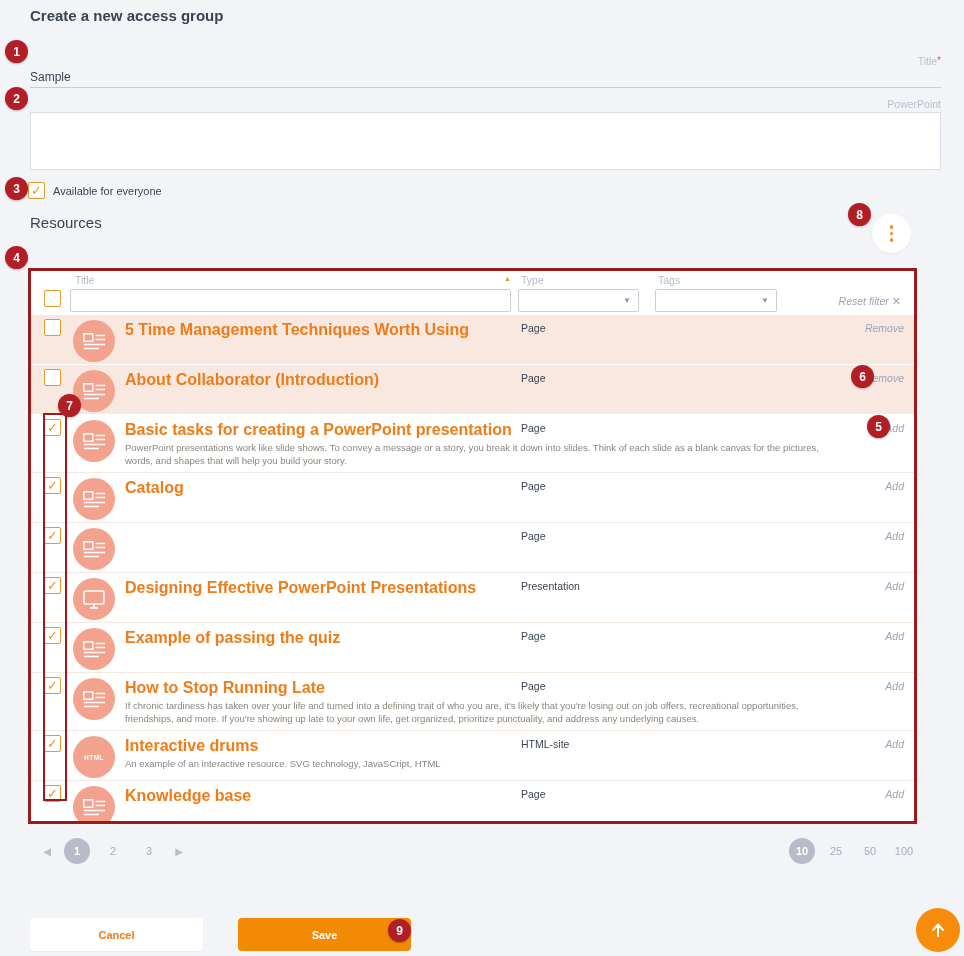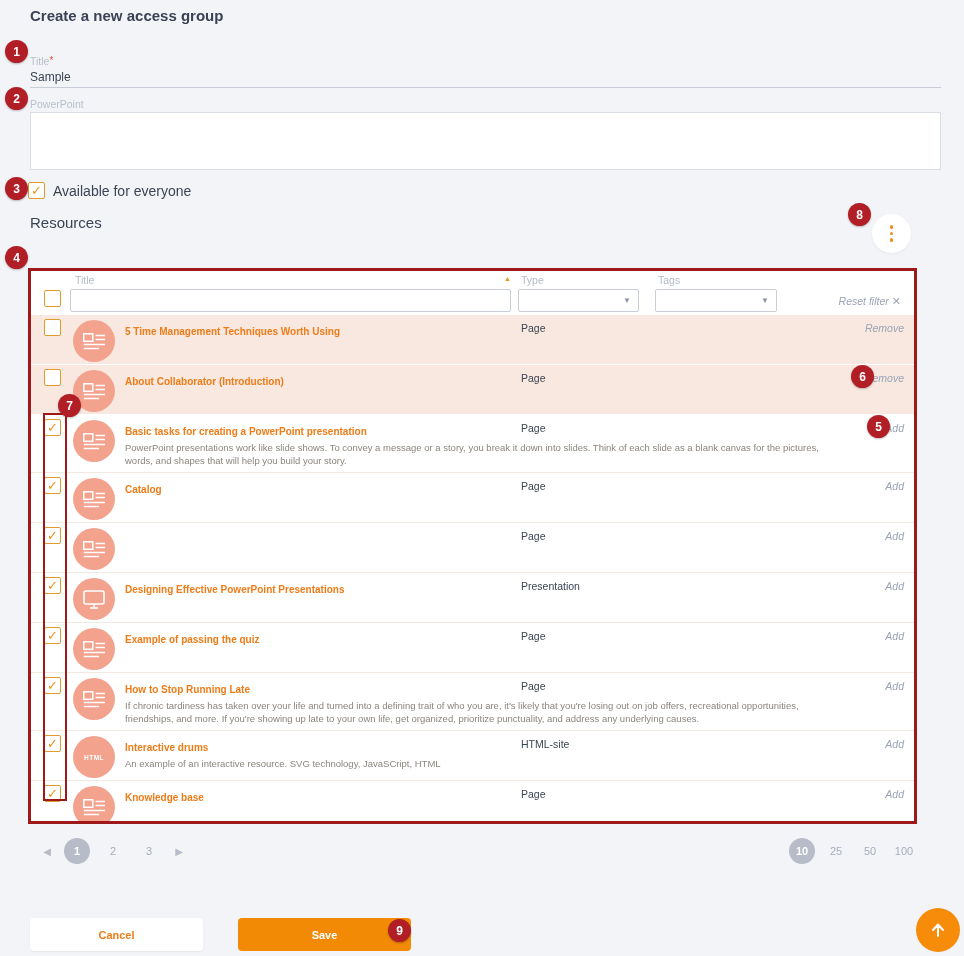--- a/index.html
+++ b/index.html
@@ -3,31 +3,31 @@
 <meta charset="utf-8">
 <style>
   * { margin:0; padding:0; box-sizing:border-box; }
   html,body { width:964px; height:956px; }
   body { font-family:"Liberation Sans", sans-serif; background:#f3f4f8; position:relative; overflow:hidden; }
   #app { position:absolute; inset:0; }
 
   
   .page-title { position:absolute; left:30px; top:7px; font-size:15px; font-weight:bold; color:#3a4254; }
   .field { position:absolute; left:30px; width:911px; }
-  .field-label { font-size:10.5px; color:#b8bfcc; }
+  .field-label { font-size:10.5px; color:#b8bfcc;text-align:right; }
   .req { color:#e2553b; font-size:10px; vertical-align:top; }
   .title-value { width:100%; border:none; outline:none; background:transparent; border-bottom:1px solid #c7ccd6; font-family:"Liberation Sans",sans-serif; font-size:12px; color:#3b4454; padding:2px 0 3px 0; }
   .desc-area { width:911px; height:58px; margin-top:2px; background:#fff; border:1px solid #d9dde4; resize:none; outline:none; font-family:"Liberation Sans",sans-serif; font-size:12px; color:#3b4454; }
 
   
   .cbx { display:inline-block; width:17px; height:17px; border:1px solid #e09a2e; border-radius:2px; background:#fff; position:relative; flex:none; }
   .cbx.checked:after { content:"\2713"; position:absolute; left:2px; top:0px; font-size:13px; color:#e8921c; }
 
   .avail-row { position:absolute; left:28px; top:182px; display:flex; align-items:center; gap:8px; }
-  .avail-label { font-size:14px; color:#3b4454; }
+  .avail-label { font-size:11px; color:#3b4454; }
 
   .section-title { position:absolute; left:30px; top:214px; font-size:15px; font-weight:normal; color:#3a4254; }
 
   
   .kebab-btn { position:absolute; left:872px; top:214px; width:39px; height:39px; border-radius:50%; background:#fff; box-shadow:0 1px 3px rgba(0,0,0,0.05); display:flex; align-items:center; justify-content:center; cursor:pointer; }
   .kebab-dots { display:flex; flex-direction:column; gap:3px; }
   .kebab-dots i { width:3.5px; height:3.5px; border-radius:50%; background:#ee8c1e; }
 
   
   .res-table { position:absolute; left:28px; top:268px; width:889px; height:556px; background:#fff; border:3px solid #9e1a1a; overflow:hidden; }
@@ -45,21 +45,21 @@
   .chev-down-icon { font-size:8px; color:#8b93a5; }
   .reset-filter { position:absolute; right:13px; top:24px; font-size:10.5px; font-style:italic; color:#9ba4b5; cursor:pointer; }
   .reset-x-icon { font-size:11px; font-style:normal; margin-left:3px; }
 
   .res-row { position:relative; min-height:50px; border-bottom:1px solid #f3e9e1; background:#fff; }
   .res-row.selected { background:#f8e8e0; border-bottom-color:#fff; }
   .row-cbx { position:absolute; left:13px; top:4px; }
   .res-icon { position:absolute; left:42px; top:5px; width:42px; height:42px; border-radius:50%; background:#f3a28e; display:flex; align-items:center; justify-content:center; }
   .res-icon .html-txt { color:#fff; font-size:6.5px; font-weight:bold; letter-spacing:0.5px; }
   .row-main { margin:0 78px 0 94px; padding:6px 0 5px 0; }
-  .row-title { font-size:10px; font-weight:bold; color:#ee7c18; cursor:pointer; display:inline-block; }
+  .row-title { font-size:16px; font-weight:bold; color:#ee7c18; cursor:pointer; display:inline-block; }
   .row-desc { font-size:9.5px; color:#8b857e; line-height:12.5px; margin-top:3px; max-width:720px; }
   .row-type { position:absolute; left:490px; top:7px; font-size:10.5px; color:#3b4454; }
   .row-action { position:absolute; right:10px; top:7px; font-size:10.5px; font-style:italic; color:#9ba4b5; cursor:pointer; }
 
   
   .cbx-annotation { position:absolute; left:12px; top:142px; width:24px; height:388px; border:2.5px solid #9e1a1a; pointer-events:none; }
 
   
   .pager { position:absolute; top:838px; left:40px; display:flex; align-items:center; gap:10px; }
   .pager-arrow { color:#b7bcc8; font-size:10px; cursor:pointer; width:14px; text-align:center; }

